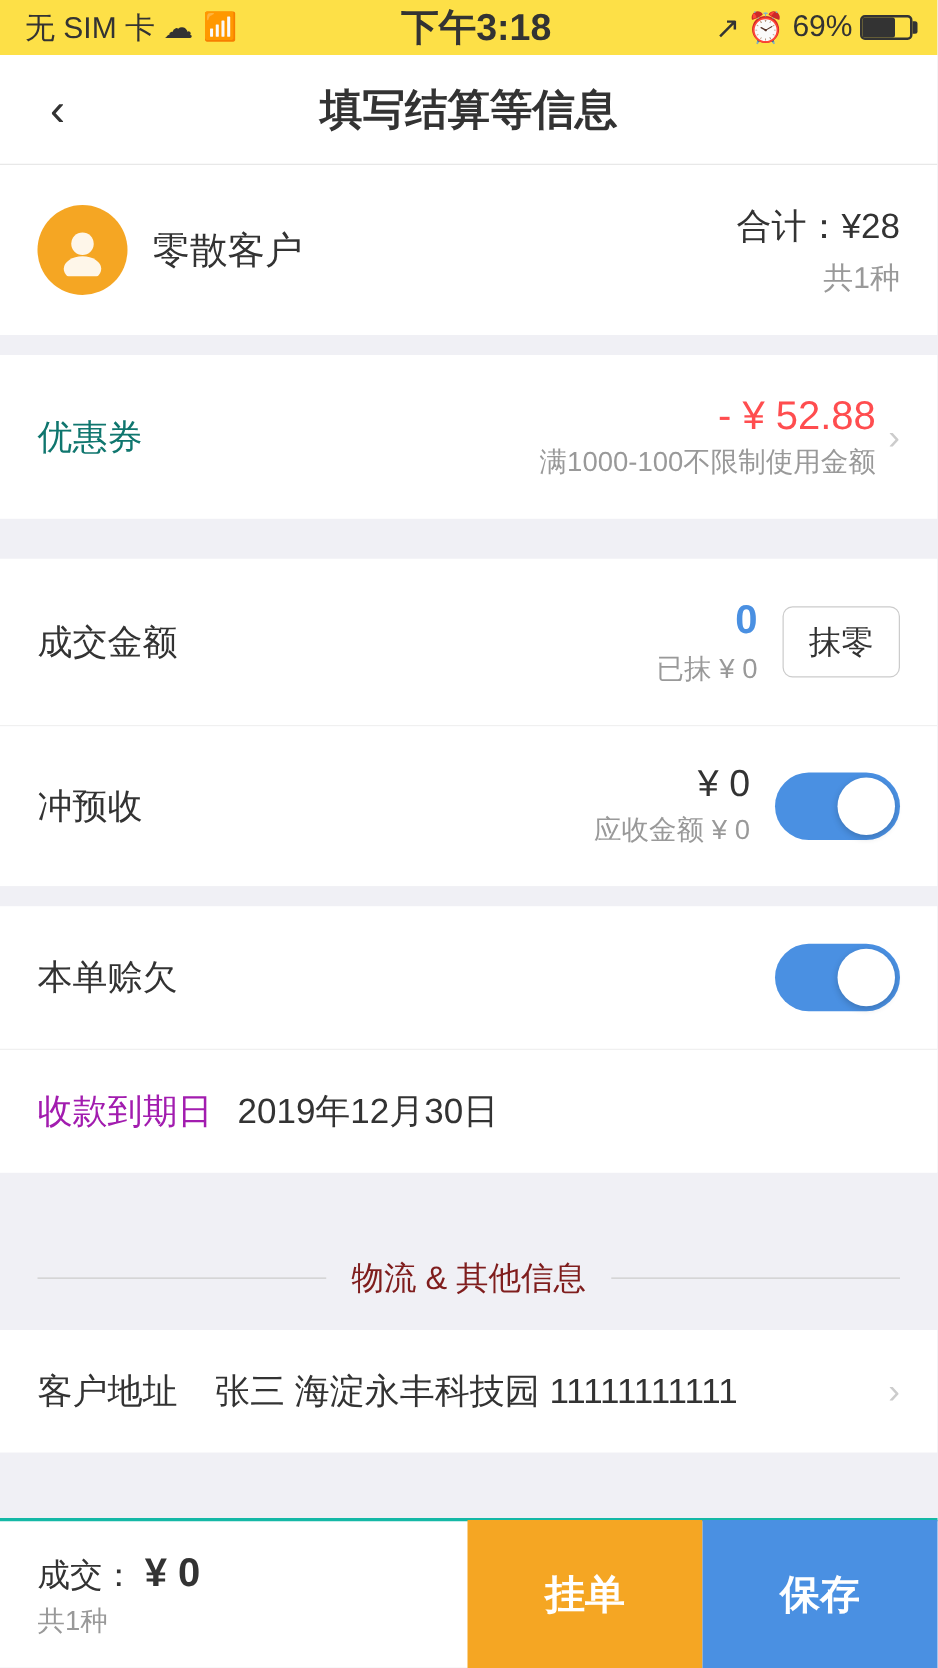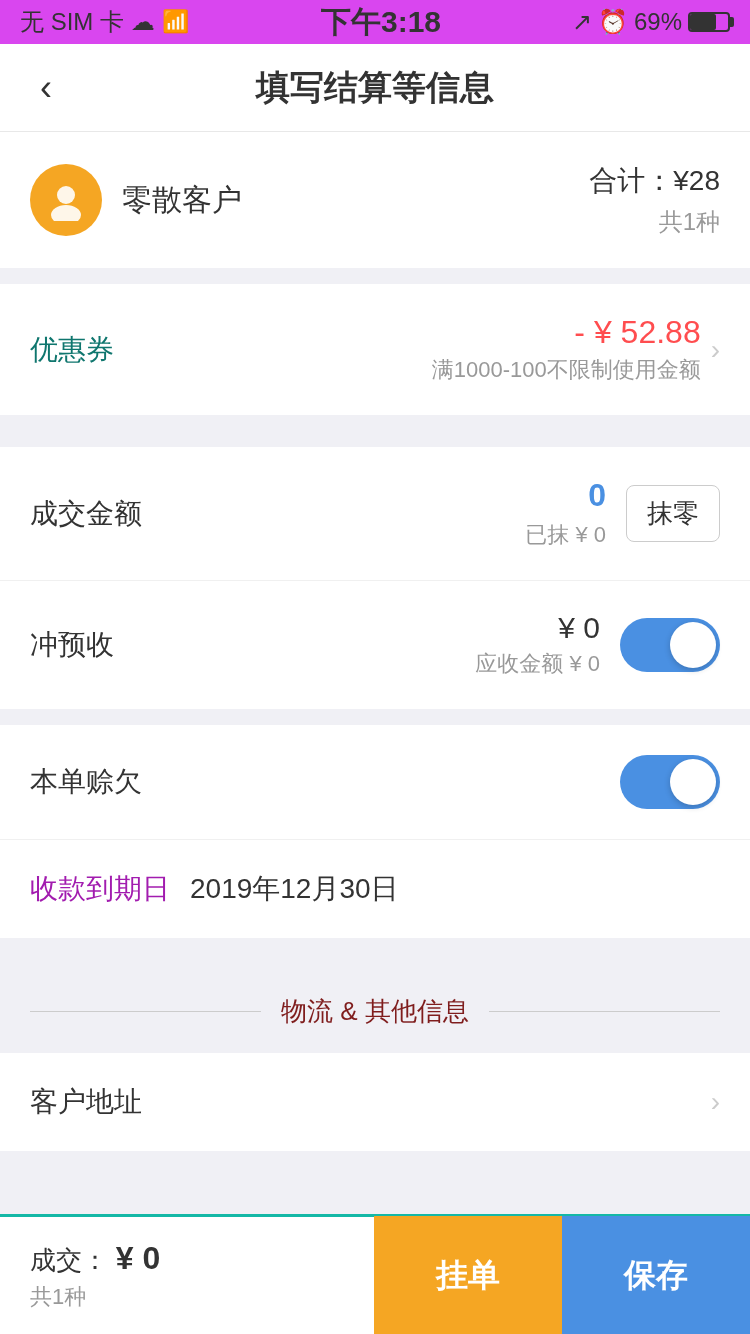--- a/index.html
+++ b/index.html
@@ -10,21 +10,21 @@
       background: #f0f0f5;
       font-family: -apple-system, "PingFang SC", "Helvetica Neue", sans-serif;
       font-size: 28px;
       color: #333;
       position: relative;
     }
 
     
     .status-bar {
       height: 44px;
-      background: #d946ef;
+      background: #fde047;
       display: flex;
       align-items: center;
       justify-content: space-between;
       padding: 0 20px;
       font-size: 24px;
       font-weight: 500;
     }
     .status-left { display: flex; align-items: center; gap: 8px; }
     .status-center { font-size: 30px; font-weight: 600; }
     .status-right { display: flex; align-items: center; gap: 6px; font-size: 24px; }
@@ -173,21 +173,21 @@
     }
     .toggle-knob {
       width: 46px; height: 46px; background: #fff; border-radius: 50%;
       position: absolute; top: 4px; right: 4px;
       box-shadow: 0 2px 6px rgba(0,0,0,0.2);
     }
 
     
     .debt-section {
       background: #fff;
-      margin-bottom: 0;
+      margin-bottom: 11px;
     }
     .debt-row {
       padding: 30px 30px;
       display: flex;
       align-items: center;
       justify-content: space-between;
       border-bottom: 1px solid #f0f0f0;
     }
     .debt-label { font-size: 28px; color: #333; }
 
@@ -370,20 +370,21 @@
   <div class="logistics-section">
     <div class="logistics-header">
       <div class="logistics-line"></div>
       <span class="logistics-title">物流 &amp; 其他信息</span>
       <div class="logistics-line"></div>
     </div>
   </div>
 
   <div class="address-row section-white">
     <span class="address-label">客户地址</span>
+    <span class="address-value">张三 海淀永丰科技园 11111111111</span>
     <span class="address-chevron">›</span>
   </div>
 
 </div>
 
 <div class="bottom-bar">
   <div class="bottom-left">
     <div>
       <span class="bottom-deal">成交：</span>
       <span class="bottom-deal-amount">¥ 0</span>

